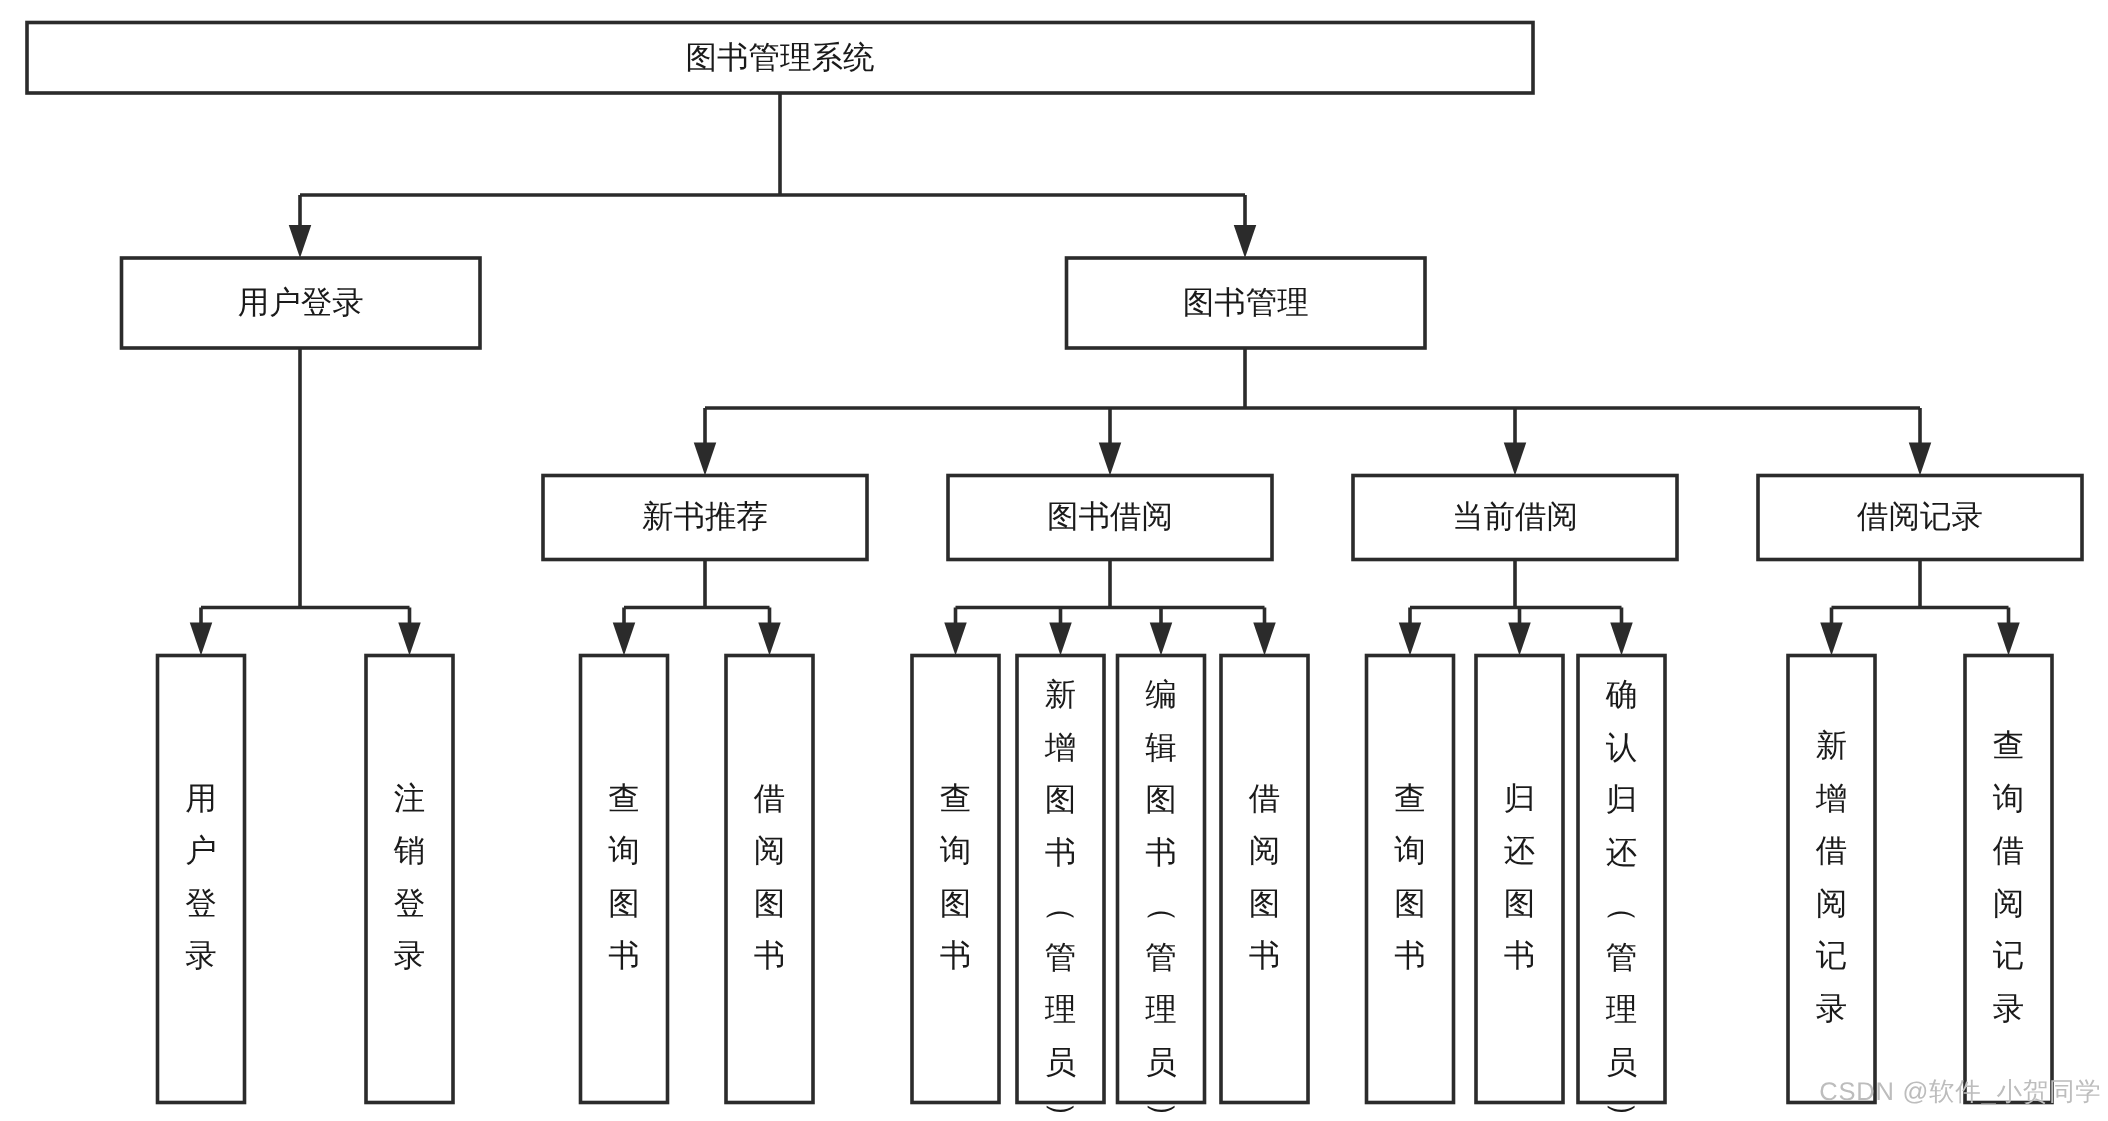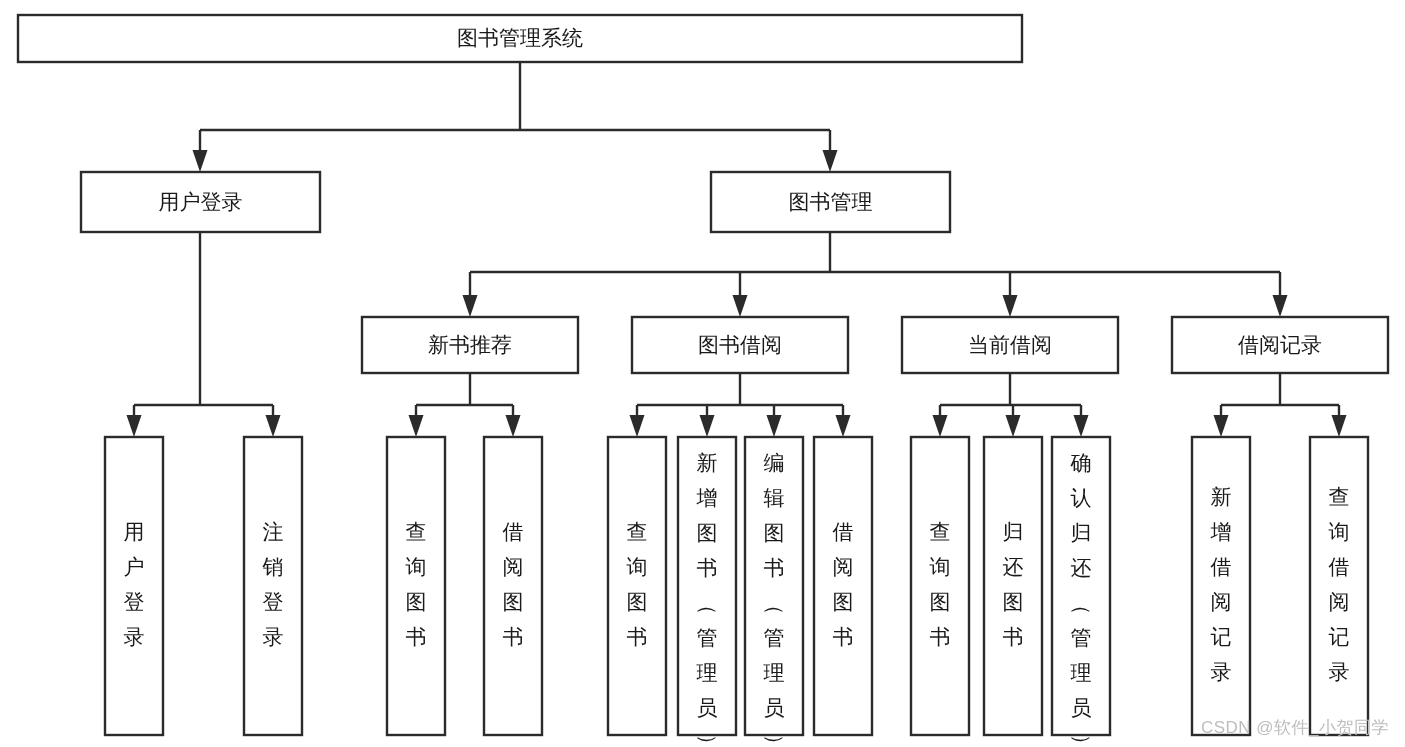--- a/index.html
+++ b/index.html
@@ -39,21 +39,21 @@
     stroke-width: 2.4;
     fill: none;
     stroke-linecap: butt;
   }
   .arrow-head {
     fill: #2b2b2b;
     stroke: none;
   }
   .watermark {
     position: absolute;
-    right: 16px;
+    right: 4px;
     bottom: 8px;
     font-family: "Liberation Sans", "DejaVu Sans", sans-serif;
     font-size: 17px;
     color: #bdbdbd;
     letter-spacing: 0.5px;
     white-space: nowrap;
     pointer-events: none;
   }
 </style>
 </head>

